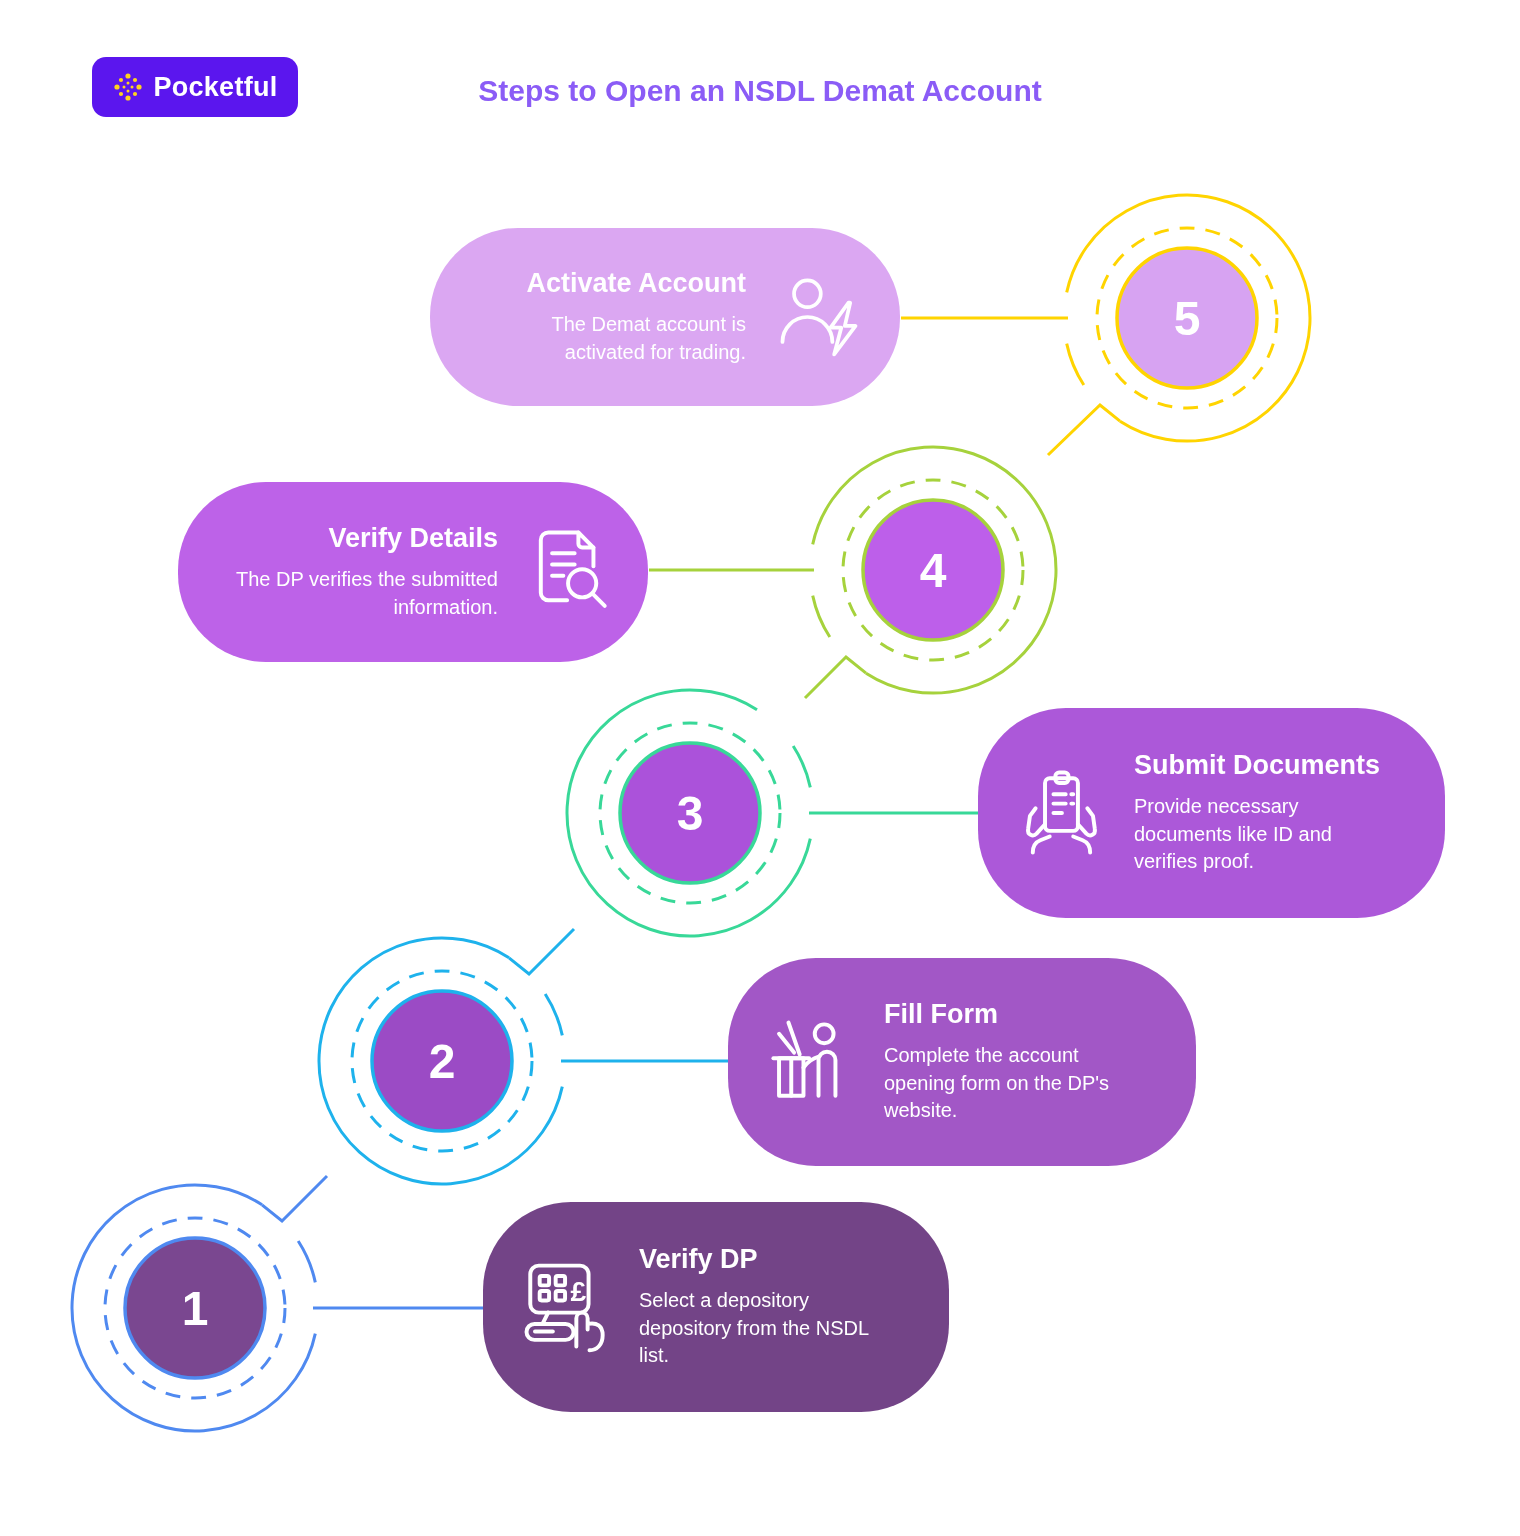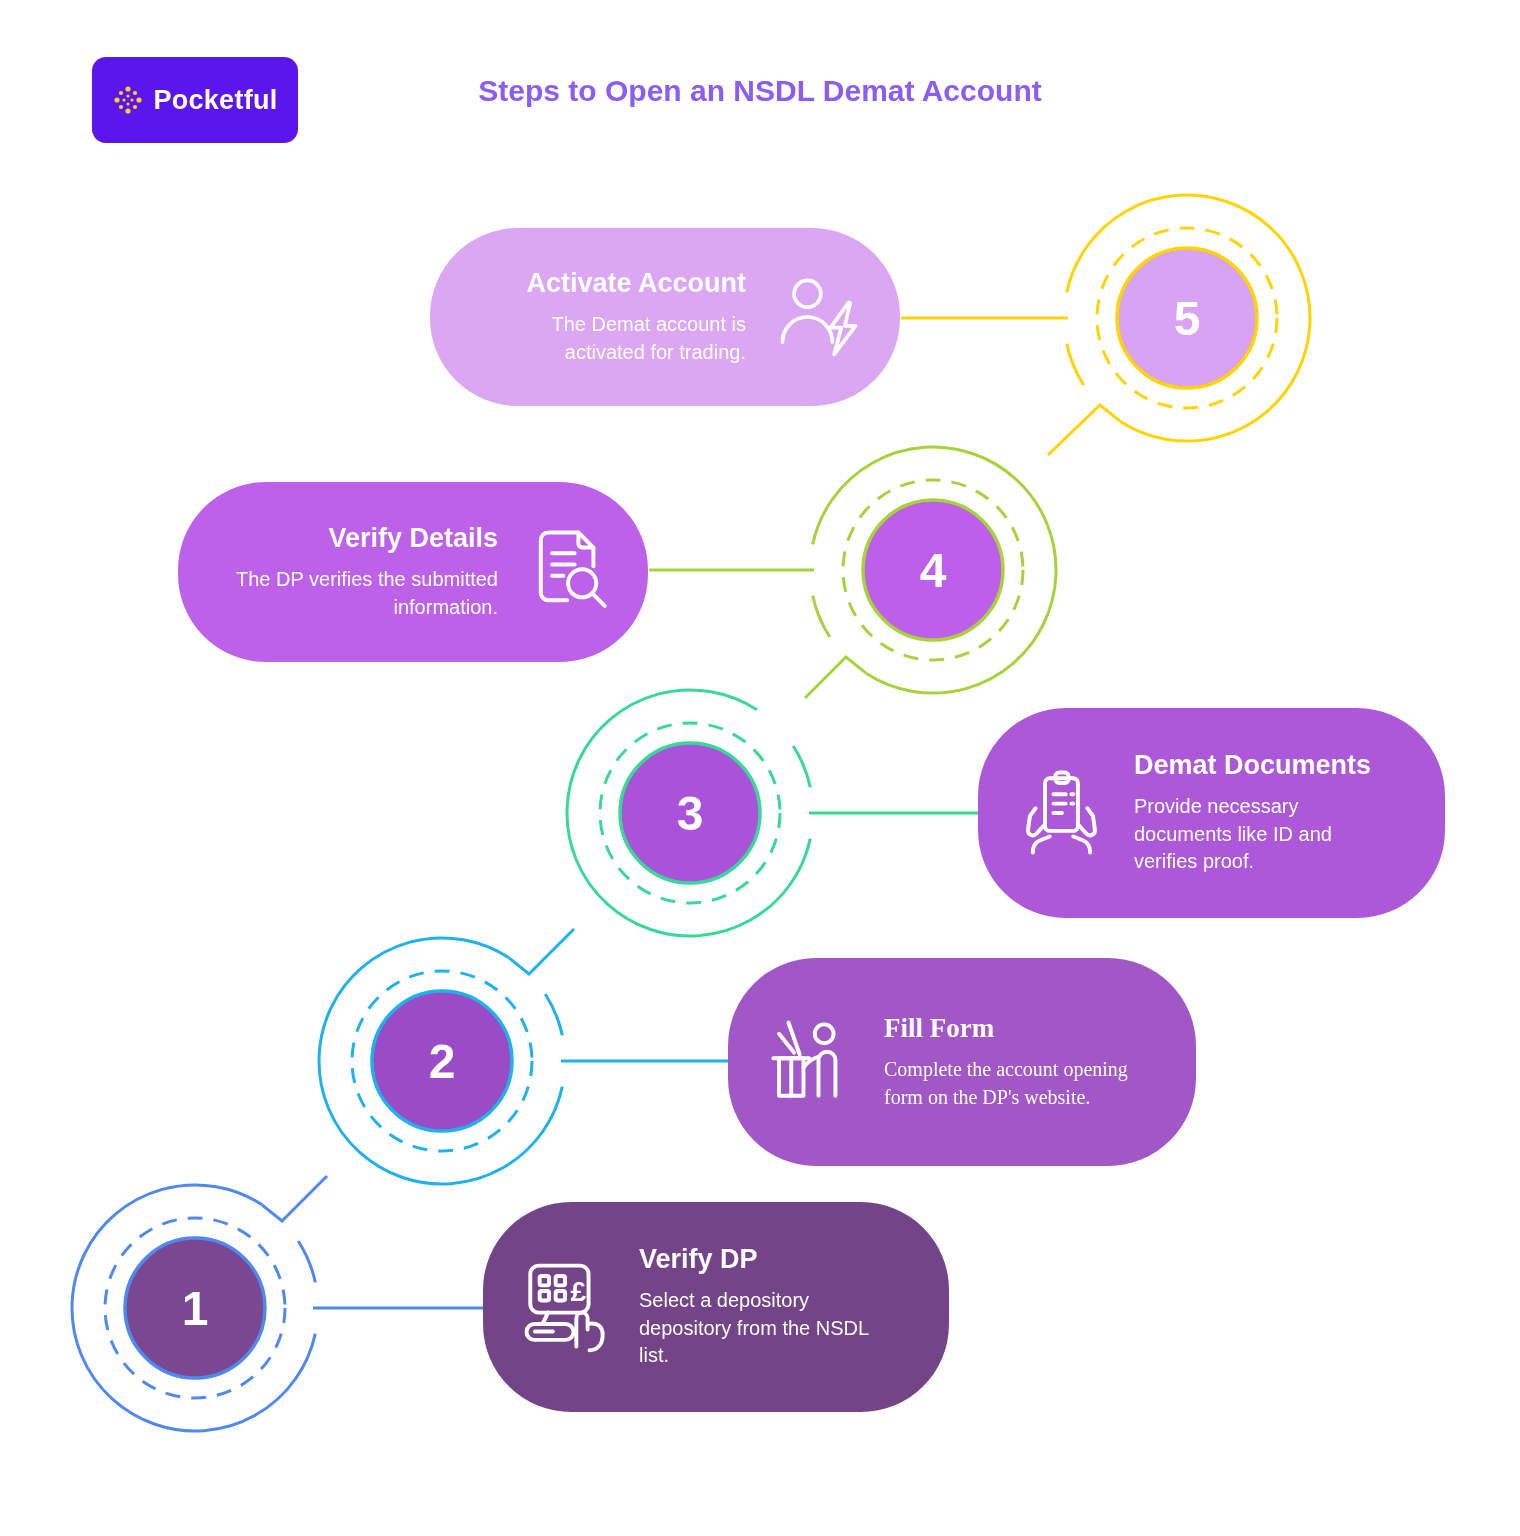--- a/index.html
+++ b/index.html
@@ -1,20 +1,20 @@
 <!DOCTYPE html>
 <html><head>
 <meta charset="utf-8">
 <style>
   html,body{margin:0;padding:0;background:#fff;}
   .canvas{position:relative;width:1520px;height:1536px;background:#fff;overflow:hidden;
           font-family:"Liberation Sans",sans-serif;}
 
   
-  .logo{position:absolute;left:92px;top:57px;width:206px;height:86px;border-radius:14px;
+  .logo{position:absolute;left:92px;top:57px;width:206px;height:60px;border-radius:14px;
         display:flex;align-items:center;justify-content:center;gap:9px;}
   .logo-text{color:#fff;font-size:27px;font-weight:700;letter-spacing:.3px;}
   .page-title{position:absolute;left:760px;top:74px;transform:translateX(-50%);
         font-size:30px;font-weight:700;color:#8b5cf6;white-space:nowrap;}
 
   
   .diagram{position:absolute;left:0;top:0;}
   .ring-arc,.tail,.connector{fill:none;stroke-width:3px;}
   .dash-ring{fill:none;stroke-width:3px;stroke-dasharray:15 11;}
   .inner-circle{stroke-width:3.5px;}
@@ -27,21 +27,21 @@
   .card-icon svg{display:block;stroke:#fff;stroke-width:4.2;fill:none;
         stroke-linecap:round;stroke-linejoin:round;}
   .card-title{font-size:27px;font-weight:700;margin:0 0 12px;white-space:nowrap;}
   .card-desc{font-size:20px;line-height:1.38;margin:0;}
   .left-icon{padding-left:36px;}
   .left-icon .card-body{margin-left:26px;text-align:left;}
   .right-icon{justify-content:flex-end;padding-right:32px;}
   .right-icon .card-body{margin-right:24px;text-align:right;}
 
   .card-1{left:483px;top:1202px;width:466px;height:210px;}
-  .card-2{left:728px;top:958px;width:468px;height:208px;font-family:Liberation Serif, serif;}
+  .card-2{left:728px;top:958px;width:468px;height:208px;}
   .card-3{left:978px;top:708px;width:467px;height:210px;}
   .card-4{left:178px;top:482px;width:470px;height:180px;}
   .card-5{left:430px;top:228px;width:470px;height:178px;}
   .card-1 .card-desc{max-width:240px;}
   .card-2 .card-desc{max-width:250px;}
   .card-3 .card-desc{max-width:235px;}
   .card-4 .card-desc{max-width:285px;margin-left:auto;}
   .card-5 .card-desc{max-width:235px;margin-left:auto;}
   .icon-glyph{fill:#fff;stroke:none;font-size:30px;font-weight:700;text-anchor:middle;
         font-family:"Liberation Sans",sans-serif;}
@@ -167,21 +167,21 @@
         <path d="M42 30 h13 M61 30 h2"></path>
         <path d="M42 40 h13 M61 40 h2"></path>
         <path d="M42 50 h9"></path>
         <path d="M33 62 l-9 10 c-4 4 -10 1 -9 -5 l2 -14 6 -8"></path>
         <path d="M68 62 l9 10 c4 4 10 1 9 -5 l-2 -14 -6 -8"></path>
         <path d="M20 92 c0 -7 3 -11 8 -13 l10 -4"></path>
         <path d="M81 92 c0 -7 -3 -11 -8 -13 l-10 -4"></path>
       </svg>
     </div>
     <div class="card-body">
-      <div class="card-title">Demat Documents</div>
+      <div class="card-title">Submit Documents</div>
       <p class="card-desc">Provide necessary documents like ID and verifies proof.</p>
     </div>
   </div>
 
   <div class="card card-5 right-icon" style="background: rgb(219, 167, 242);">
     <div class="card-body">
       <div class="card-title">Activate Account</div>
       <p class="card-desc">The Demat account is activated for trading.</p>
     </div>
     <div class="card-icon">

